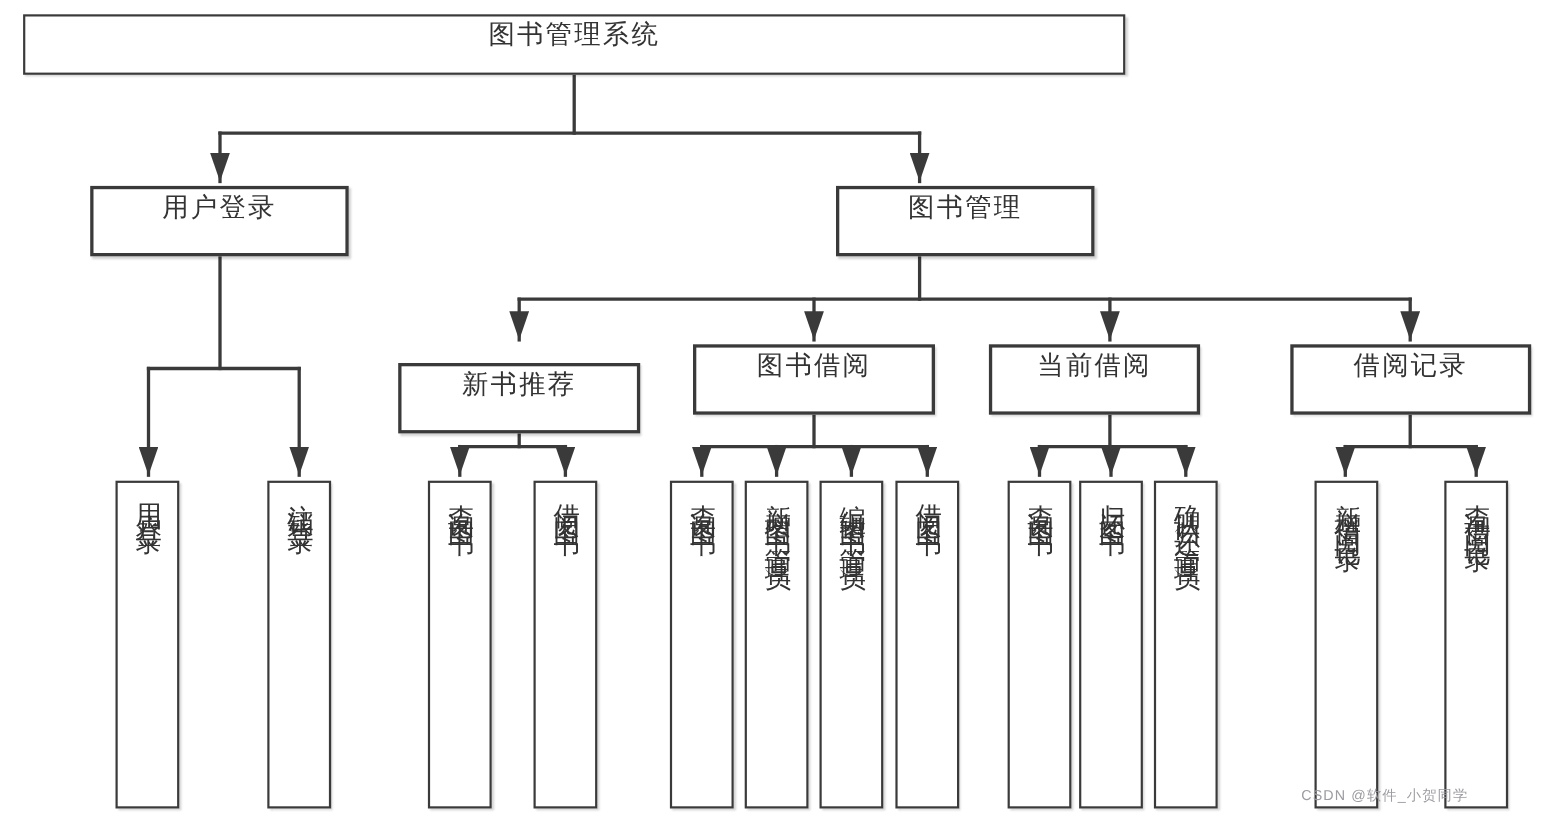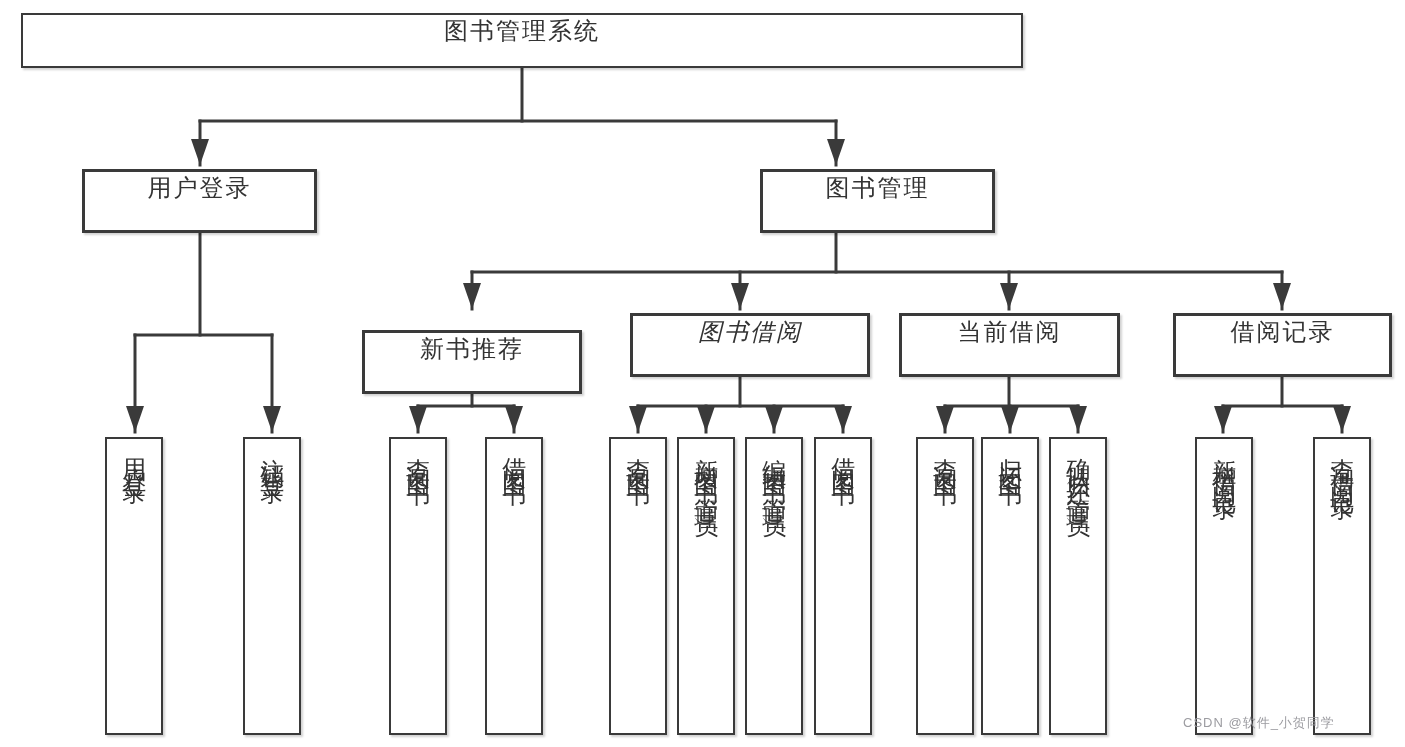--- a/index.html
+++ b/index.html
@@ -113,24 +113,24 @@
   <div class="box" style="left:82px;top:169px;width:235px;height:64px;">
     <span>用户登录</span>
   </div>
   <div class="box" style="left:760px;top:169px;width:235px;height:64px;">
     <span>图书管理</span>
   </div>
 
   <div class="box" style="left:362px;top:330px;width:220px;height:64px;">
     <span>新书推荐</span>
   </div>
-  <div class="box" style="left:630px;top:313px;width:240px;height:64px;font-style:italic;">
+  <div class="box" style="left:630px;top:313px;width:220px;height:64px;">
     <span>图书借阅</span>
   </div>
-  <div class="box" style="left:899px;top:313px;width:221px;height:64px;">
+  <div class="box" style="left:899px;top:313px;width:192px;height:64px;">
     <span>当前借阅</span>
   </div>
   <div class="box" style="left:1173px;top:313px;width:219px;height:64px;">
     <span>借阅记录</span>
   </div>
 
   <div class="box leaf" style="left:105px;">
     <span>用户登录</span>
   </div>
   <div class="box leaf" style="left:243px;">

